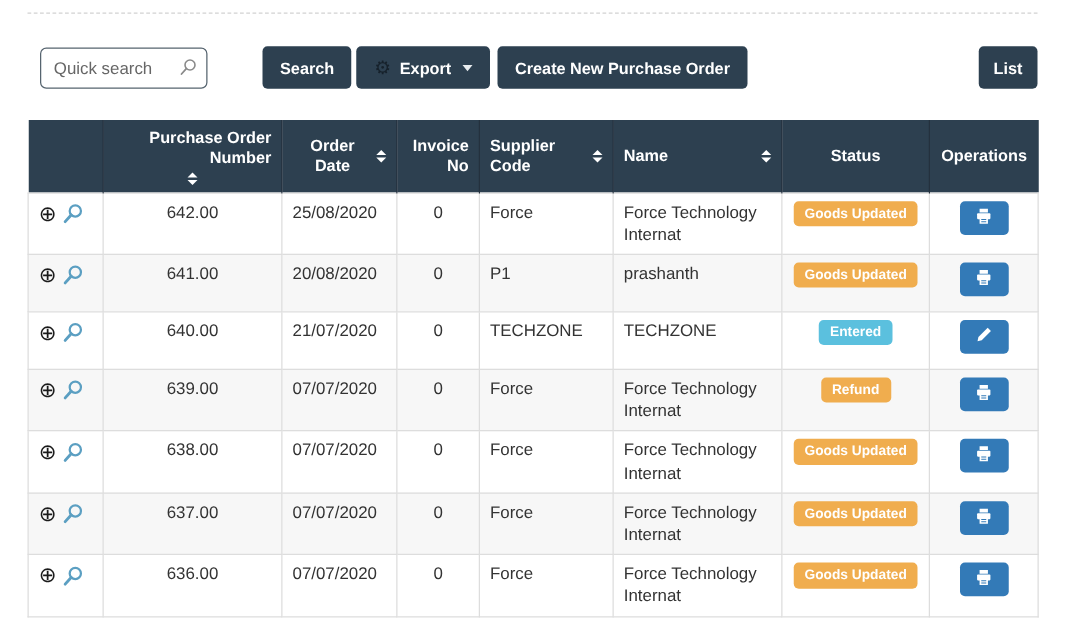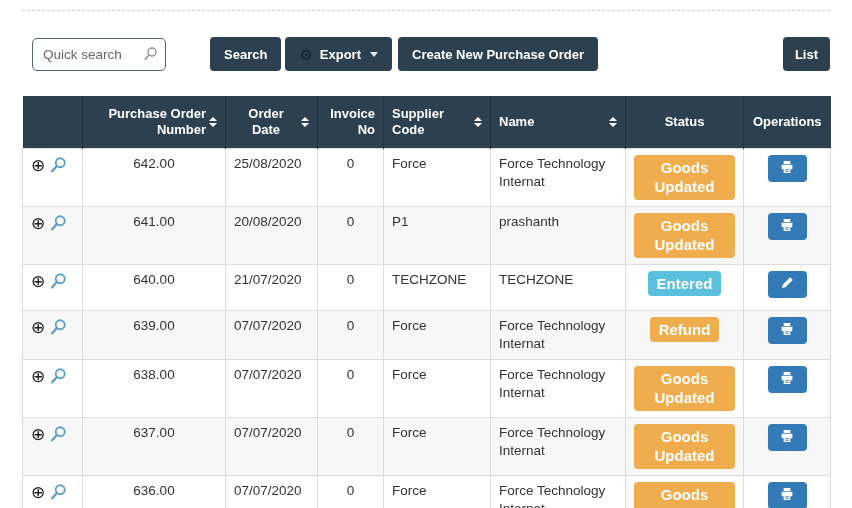--- a/index.html
+++ b/index.html
@@ -43,40 +43,40 @@
   .gear{font-size:15px;color:#16212b;line-height:1;}
   .caret{width:0;height:0;border-left:4px solid transparent;border-right:4px solid transparent;
     border-top:5px solid #e8ecef;margin-left:2px;}
 
   
   table{width:808px;border-collapse:collapse;margin-top:25px;table-layout:fixed;}
   thead th{background:var(--header-bg);color:#fff;font-size:13px;font-weight:bold;
     height:52px;padding:6px 8px;vertical-align:middle;border-right:1px solid #24313e;}
   thead th:last-child{border-right:none;}
   .th-inner{display:flex;align-items:center;gap:3px;line-height:1.25;}
-  .th-inner.right{justify-content:flex-end;text-align:right;}
+  .th-inner.right{justify-content:flex-end;text-align:right;flex-direction:column;}
   .th-inner.center{justify-content:center;text-align:center;}
   .th-inner.between{justify-content:space-between;text-align:left;}
   .sort{display:inline-flex;flex-direction:column;gap:2px;flex:none;}
   .sort i{display:block;width:0;height:0;border-left:4px solid transparent;
     border-right:4px solid transparent;}
   .sort .up{border-bottom:4px solid #fff;}
   .sort .down{border-top:4px solid #fff;}
 
   tbody td{border:1px solid var(--border);padding:6px 8px;vertical-align:top;
     font-size:13.5px;color:#333;height:46px;line-height:1.35;}
   tbody tr:nth-child(even){background:var(--stripe);}
   td.right{text-align:center;}
   td.center{text-align:center;}
   .expand-cell{white-space:nowrap;padding-top:7px;}
   .expand-cell .plus{font-size:17px;color:#1a1a1a;line-height:1;vertical-align:middle;cursor:pointer;}
   .expand-cell svg{vertical-align:middle;cursor:pointer;}
 
   .badge{display:inline-block;min-width:56px;padding:3px 9px;border-radius:4px;
-    font-size:15px;font-weight:bold;color:#fff;text-align:center;line-height:1.3;}
+    font-size:11px;font-weight:bold;color:#fff;text-align:center;line-height:1.3;}
   .badge--warning{background:var(--badge-warning);}
   .badge--info{background:var(--badge-info);}
 
   .op-btn{background:var(--op-blue);border:none;border-radius:4px;width:39px;height:27px;
     display:inline-flex;align-items:center;justify-content:center;cursor:pointer;}
 </style>
 </head>
 <body>
 
 <div class="container">

